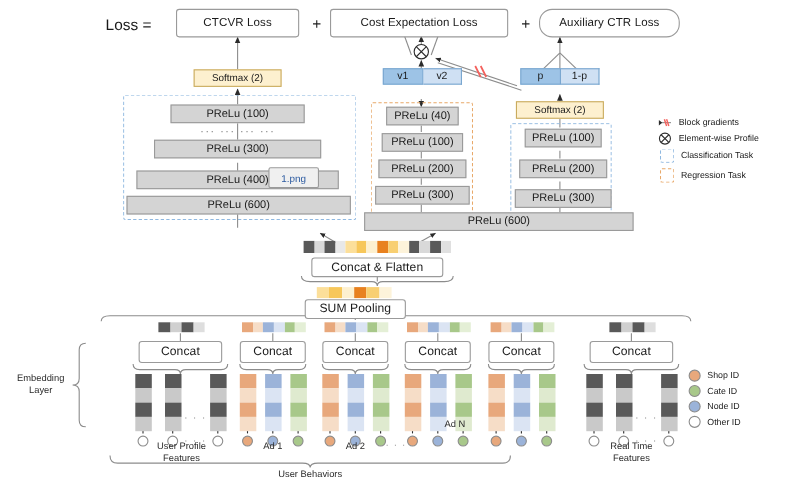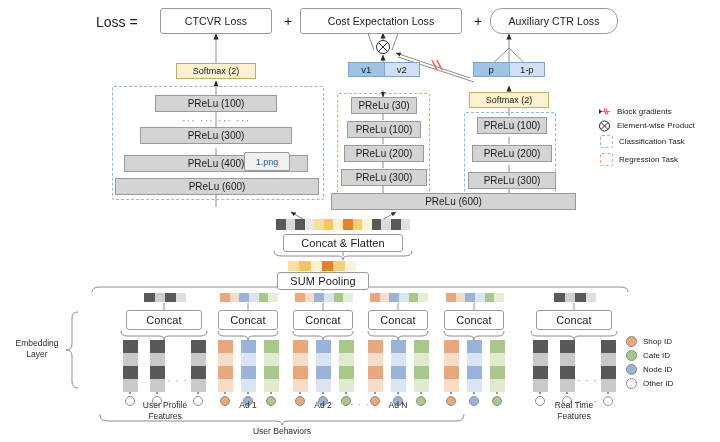--- a/index.html
+++ b/index.html
@@ -192,21 +192,21 @@
   <div class="abs dash-blue" style="left:464px;top:112px;width:92px;height:88px;"></div>
 
   <div class="abs gbox" style="left:155px;top:95px;width:122px;height:17px;">PReLu (100)</div>
   <div class="abs dots" style="left:124px;top:113px;width:184px;height:13px;">···      ···      ···      ···</div>
   <div class="abs gbox" style="left:140px;top:127px;width:152px;height:17px;">PReLu (300)</div>
   <div class="abs gbox" style="left:124px;top:155px;width:184px;height:17px;">PReLu (400)</div>
   <div class="abs gbox" style="left:115px;top:178px;width:204px;height:17px;">PReLu (600)</div>
 
   <div class="tooltip" style="left:244px;top:152px;width:36px;height:15px;">1.png</div>
 
-  <div class="abs gbox" style="left:351px;top:97px;width:66px;height:17px;">PReLu (30)</div>
+  <div class="abs gbox" style="left:351px;top:97px;width:66px;height:17px;">PReLu (40)</div>
   <div class="abs gbox" style="left:347px;top:121px;width:74px;height:17px;">PReLu (100)</div>
   <div class="abs gbox" style="left:344px;top:145px;width:80px;height:17px;">PReLu (200)</div>
   <div class="abs gbox" style="left:341px;top:169px;width:86px;height:17px;">PReLu (300)</div>
 
   <div class="abs gbox" style="left:477px;top:117px;width:70px;height:17px;">PReLu (100)</div>
   <div class="abs gbox" style="left:472px;top:145px;width:80px;height:17px;">PReLu (200)</div>
   <div class="abs gbox" style="left:468px;top:172px;width:88px;height:17px;">PReLu (300)</div>
 
   <div class="abs gbox" style="left:331px;top:193px;width:245px;height:17px;">PReLu (600)</div>
 
@@ -422,21 +422,21 @@
       </div>
       <div class="abs" style="left: 603px; top: 396px; width: 10px; height: 10px; border-radius: 50%; border: 1px solid rgb(140, 140, 140); background: rgb(255, 255, 255);"></div>
       <div class="abs dots" style="left: 573.5px; top: 374px; width: 28px; height: 12px; font-size: 10px;">· · ·</div>
       <div class="abs dots" style="left: 573.5px; top: 395px; width: 28px; height: 12px; font-size: 10px;">· · ·</div>
     </div>
 
   <div class="abs lbl" style="left:130px;top:400px;width:70px;white-space:pre-line;">User Profile
 Features</div>
   <div class="abs lbl" style="left:223px;top:400px;width:50px;">Ad 1</div>
   <div class="abs lbl" style="left:298px;top:400px;width:50px;">Ad 2</div>
-  <div class="abs lbl" style="left:373px;top:400px;width:50px;">Ad N</div>
+  <div class="abs lbl" style="left:373px;top:380px;width:50px;text-align:right;">Ad N</div>
   <div class="abs lbl" style="left:544px;top:400px;width:60px;white-space:pre-line;">Real Time
 Features</div>
 
   <div class="abs dots" style="left:345px;top:398px;width:30px;height:12px;font-size:9px;">· · ·</div>
 
   <div class="abs lbl" style="left:242px;top:426px;width:80px;font-size:8.5px;">User Behaviors</div>
 
   <div class="abs" style="left:600px;top:104px;width:118px;">
 
     <div class="legrow">
@@ -451,21 +451,21 @@
       <span>Block gradients</span>
     </div>
 
     <div class="legrow">
       <span class="legsw" style="position:relative;">
         <svg width="12" height="12" style="position:absolute;left:-1px;top:0;">
           <circle cx="5.5" cy="6" r="5" fill="#fff" stroke="#2b2b2b" stroke-width="1"></circle>
           <path d="M2,2.5 L9,9.5 M9,2.5 L2,9.5" stroke="#2b2b2b" stroke-width="1"></path>
         </svg>
       </span>
-      <span>Element-wise Product</span>
+      <span>Element-wise Profile</span>
     </div>
 
     <div class="legrow" style="height:18px;">
       <span class="legsw dash-blue"></span>
       <span>Classification Task</span>
     </div>
 
     <div class="legrow" style="height:18px;">
       <span class="legsw dash-orng"></span>
       <span>Regression Task</span>

